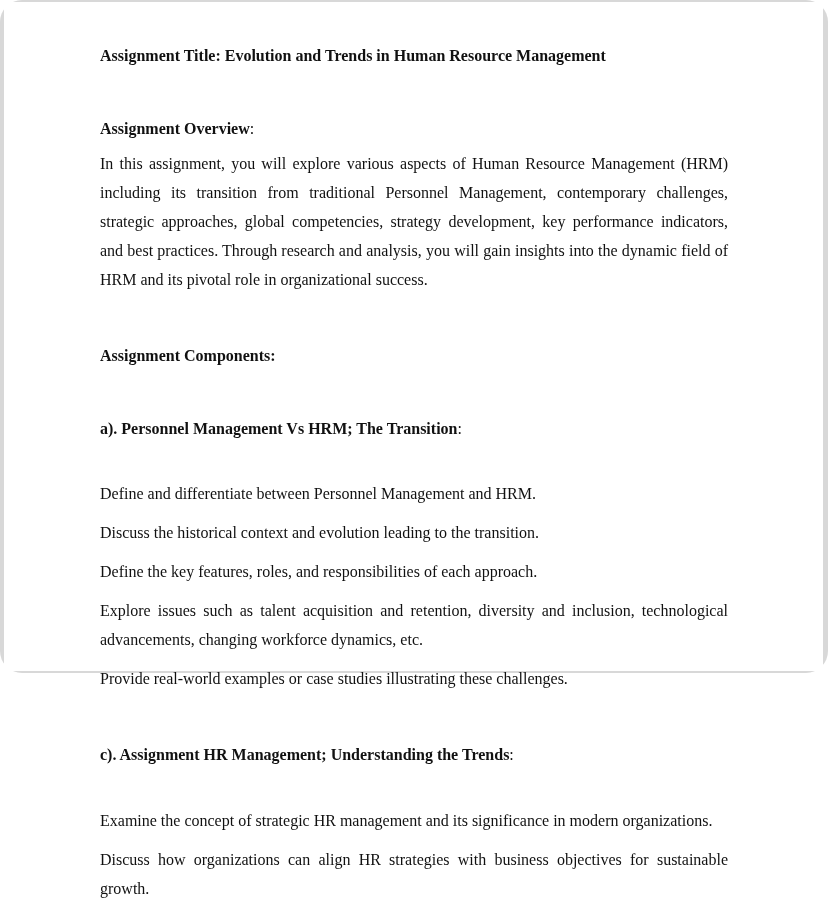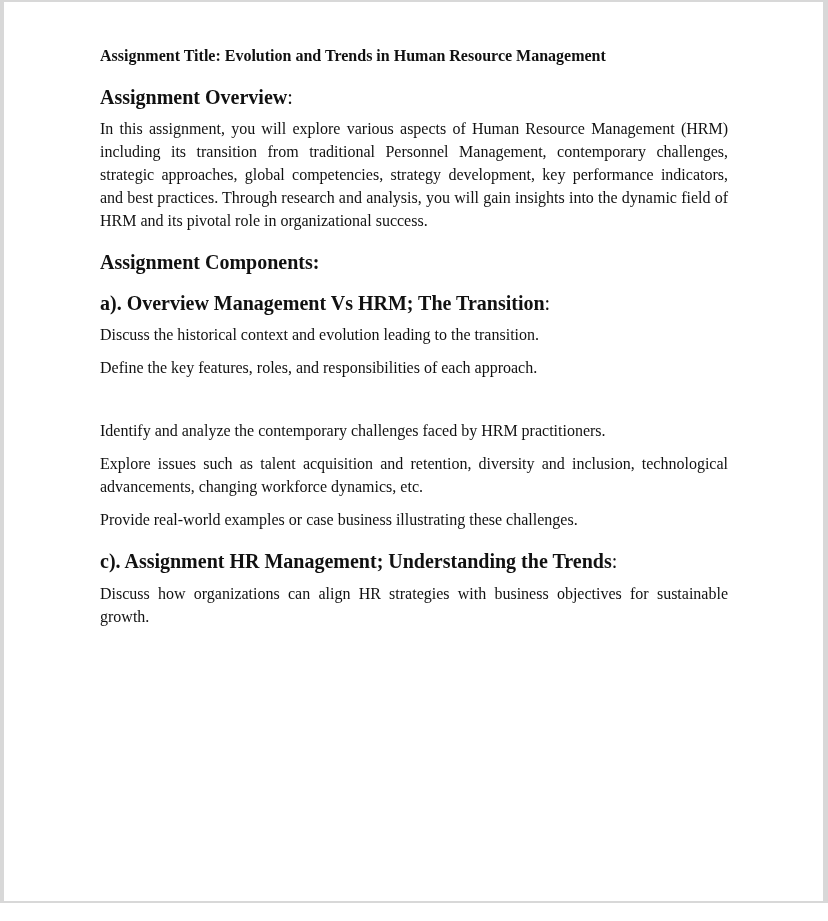--- a/index.html
+++ b/index.html
@@ -5,52 +5,53 @@
   html, body {
     margin: 0;
     padding: 0;
     width: 828px;
     height: 921px;
     overflow: hidden;
     font-family: "Liberation Serif", "DejaVu Serif", serif;
   }
   .viewer {
     width: 828px;
-    height: 903px;
+    height: 673px;
     background: #d8d8d8;
     box-sizing: border-box;
     padding: 2px 5px 2px 4px;
+    border-radius: 22px;
   }
   .page {
     width: 100%;
     height: 100%;
     background: #ffffff;
     box-sizing: border-box;
     padding: 44px 95px 0 96px;
     color: #111111;
     font-size: 16px;
   }
   .doc-title {
     margin: 0;
     font-size: 16px;
     font-weight: bold;
     line-height: 20.5px;
   }
   .heading {
-    margin: 20px 0 0 0;
-    font-size: 20px;
+    margin: 52px 0 0 0;
+    font-size: 16px;
     font-weight: bold;
     line-height: 20.5px;
   }
   .heading .suffix {
     font-weight: normal;
   }
   .para {
     margin: 10px 0 0 0;
-    line-height: 23px;
+    line-height: 29px;
     text-align: justify;
   }
   .para.first-after-heading {
     margin-top: 40px;
   }
   section {
     margin: 0;
     padding: 0;
   }
 </style>
@@ -62,30 +63,31 @@
 
     <h1 class="doc-title">Assignment Title: Evolution and Trends in Human Resource Management</h1>
 
     <h2 class="heading"><span>Assignment Overview</span><span class="suffix">:</span></h2>
 
     <p class="para">In this assignment, you will explore various aspects of Human Resource Management (HRM) including its transition from traditional Personnel Management, contemporary challenges, strategic approaches, global competencies, strategy development, key performance indicators, and best practices. Through research and analysis, you will gain insights into the dynamic field of HRM and its pivotal role in organizational success.</p>
 
     <h2 class="heading">Assignment Components:</h2>
 
     <section>
-      <h3 class="heading"><span>a). Overview Management Vs HRM; The Transition</span><span class="suffix">:</span></h3>
+      <h3 class="heading"><span>a). Personnel Management Vs HRM; The Transition</span><span class="suffix">:</span></h3>
+      <p class="para first-after-heading">Define and differentiate between Personnel Management and HRM.</p>
       <p class="para">Discuss the historical context and evolution leading to the transition.</p>
       <p class="para">Define the key features, roles, and responsibilities of each approach.</p>
     </section>
 
     <section>
-      <p class="para first-after-heading">Identify and analyze the contemporary challenges faced by HRM practitioners.</p>
       <p class="para">Explore issues such as talent acquisition and retention, diversity and inclusion, technological advancements, changing workforce dynamics, etc.</p>
-      <p class="para">Provide real-world examples or case business illustrating these challenges.</p>
+      <p class="para">Provide real-world examples or case studies illustrating these challenges.</p>
     </section>
 
     <section>
       <h3 class="heading"><span>c). Assignment HR Management; Understanding the Trends</span><span class="suffix">:</span></h3>
+      <p class="para first-after-heading">Examine the concept of strategic HR management and its significance in modern organizations.</p>
       <p class="para">Discuss how organizations can align HR strategies with business objectives for sustainable growth.</p>
     </section>
 
   </div>
 </div>
 
 </body></html>

